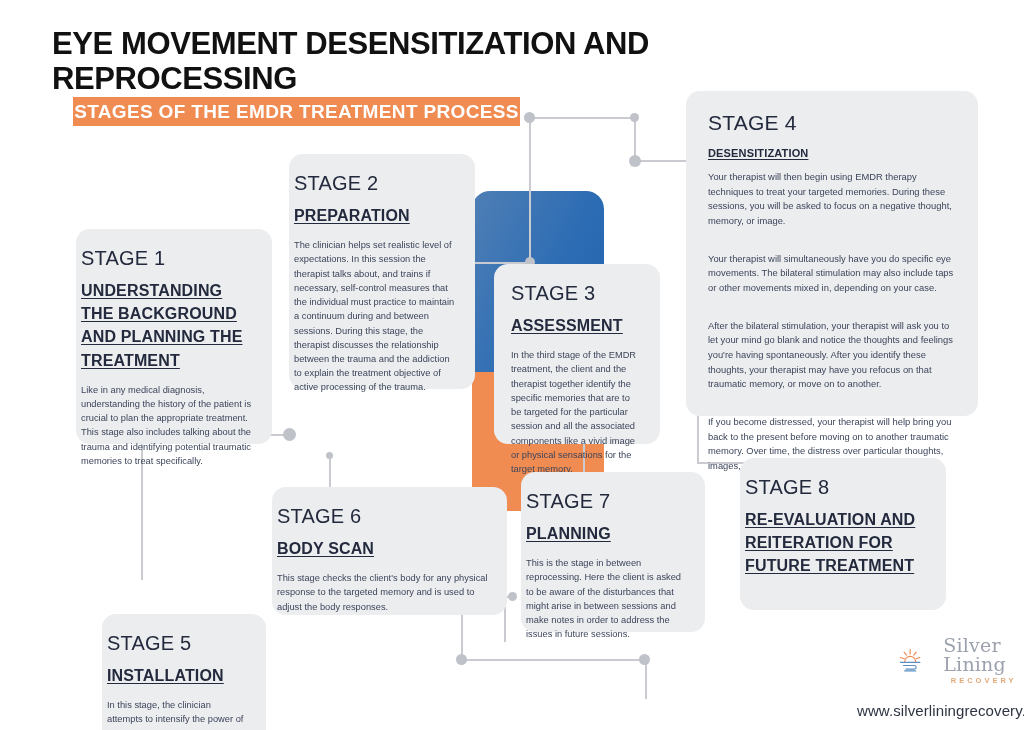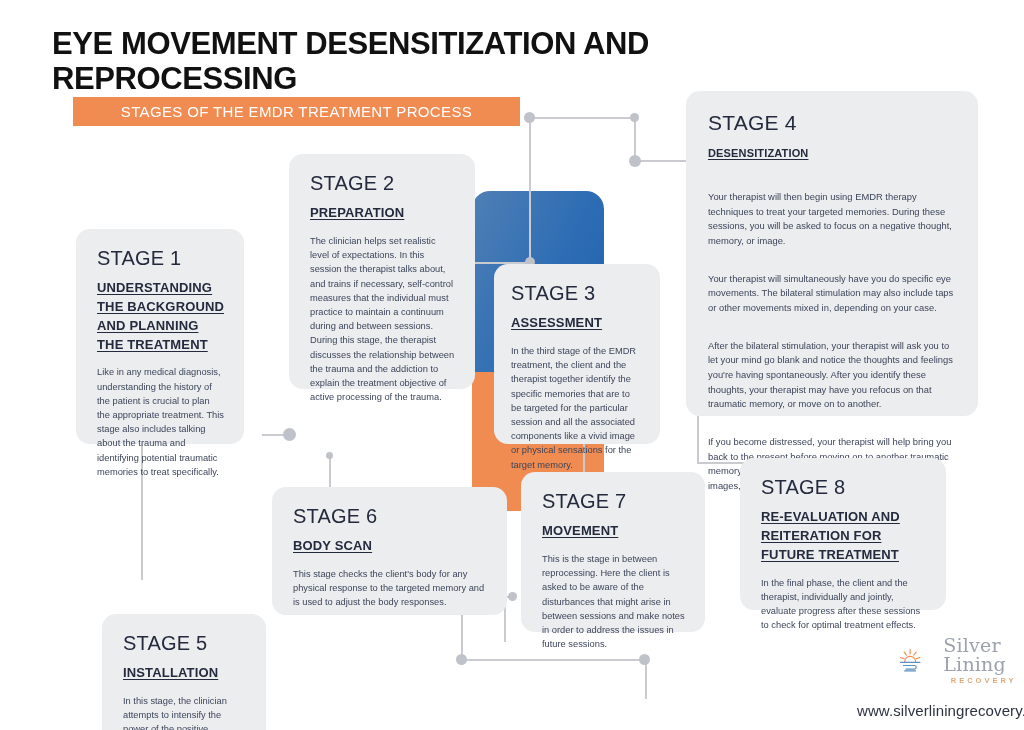--- a/index.html
+++ b/index.html
@@ -17,21 +17,21 @@
     font-size: 31px; line-height: 1.12; font-weight: 700;
     letter-spacing: -0.4px; color: #111111; text-transform: uppercase;
   }
   .subtitle-bar {
     position: absolute; left: 73px; top: 97px;
     width: 447px; height: 29px;
     background: #F08B52;
     display: flex; align-items: center; justify-content: center;
   }
   .subtitle-bar span {
-    font-size: 15px; font-weight: 400; color: #ffffff;
+    font-size: 19px; font-weight: 700; color: #ffffff;
     letter-spacing: 0.35px; text-transform: uppercase;
   }
 
   
   .ribbon { position: absolute; z-index: 1; }
   .ribbon-blue {
     left: 472px; top: 191px; width: 132px; height: 182px;
     background: linear-gradient(115deg, #4F7FB5 0%, #2E6DB4 55%, #1E62AF 100%);
     border-radius: 18px 18px 0 0;
   }
@@ -45,49 +45,49 @@
   .conn { position: absolute; background: #C9CBD1; z-index: 2; }
   .conn-h { height: 1.5px; }
   .conn-v { width: 1.5px; }
   .dot {
     position: absolute; background: #BFC2C9; border-radius: 50%; z-index: 3;
   }
 
   
   .card {
     position: absolute; background: #ECEDEF; border-radius: 14px;
-    z-index: 5; padding: 18px 19px 16px 21px;
+    z-index: 5; padding: 18px 19px 16px 5px;
   }
   .card h2 {
     font-size: 20px; font-weight: 400; color: #232A3D;
     letter-spacing: 0.2px; margin-bottom: 9px;
   }
   .card h3 {
-    font-size: 13px; font-weight: 700; color: #232A3D;
+    font-size: 16px; font-weight: 700; color: #232A3D;
     letter-spacing: 0.15px; line-height: 1.45;
     text-decoration: underline; text-underline-offset: 2px;
     margin-bottom: 11px;
   }
   .card p {
     font-size: 9.3px; line-height: 1.53; color: #3C455A;
   }
   .card p + p { margin-top: 23px; }
 
   
-  #card1 { left: 76px;  top: 229px; width: 168px; height: 215px; }
+  #card1 { left: 76px;  top: 229px; width: 196px; height: 215px; }
   #card2 { left: 289px; top: 154px; width: 186px; height: 235px; }
   #card3 { left: 494px; top: 264px; width: 166px; height: 180px; padding-left: 17px; }
   #card4 { left: 686px; top: 91px;  width: 292px; height: 325px; padding: 20px 22px; }
   #card5 { left: 102px;  top: 566px; width: 164px; height: 146px; margin-top: 48px; }
   #card6 { left: 272px; top: 487px; width: 235px; height: 128px; }
   #card7 { left: 521px; top: 472px; width: 184px; height: 160px; }
   #card8 { left: 740px; top: 458px; width: 206px; height: 152px; }
 
   #card4 h2 { font-size: 21px; margin-bottom: 11px; }
-  #card4 h3 { font-size: 11px; margin-bottom: 28px; }
+  #card4 h3 { font-size: 11px; margin-bottom: 8px; }
   #card4 p  { font-size: 9.4px; line-height: 1.56; }
 
   
   .logo-wrap {
     position: absolute; left: 898px; top: 636px;
     display: flex; align-items: center; gap: 21px; z-index: 6;
   }
   .logo-mark { width: 38px; height: 36px; }
   .logo-text { line-height: 1; }
   .logo-name {
@@ -181,28 +181,27 @@
   </div>
 
   <div class="card" id="card6">
     <h2>STAGE 6</h2>
     <h3>BODY SCAN</h3>
     <p>This stage checks the client's body for any physical response to the targeted memory and is used to adjust the body responses.</p>
   </div>
 
   <div class="card" id="card7">
     <h2>STAGE 7</h2>
-    <h3>MOVEMENT</h3>
+    <h3>PLANNING</h3>
     <p>This is the stage in between reprocessing. Here the client is asked to be aware of the disturbances that might arise in between sessions and make notes in order to address the issues in future sessions.</p>
   </div>
 
   <div class="card" id="card8">
     <h2>STAGE 8</h2>
     <h3>RE-EVALUATION AND REITERATION FOR FUTURE TREATMENT</h3>
-    <p>In the final phase, the client and the therapist, individually and jointly, evaluate progress after these sessions to check for optimal treatment effects.</p>
   </div>
 
   <div class="logo-wrap">
     <svg class="logo-mark" viewBox="0 0 40 38">
       <g stroke="#F08B52" stroke-width="1.9" stroke-linecap="round" fill="none">
         <line x1="20" y1="2" x2="20" y2="9"></line>
         <line x1="10" y1="6" x2="14" y2="11"></line>
         <line x1="30" y1="6" x2="26" y2="11"></line>
         <line x1="4" y1="15" x2="10" y2="17"></line>
         <line x1="36" y1="15" x2="30" y2="17"></line>

